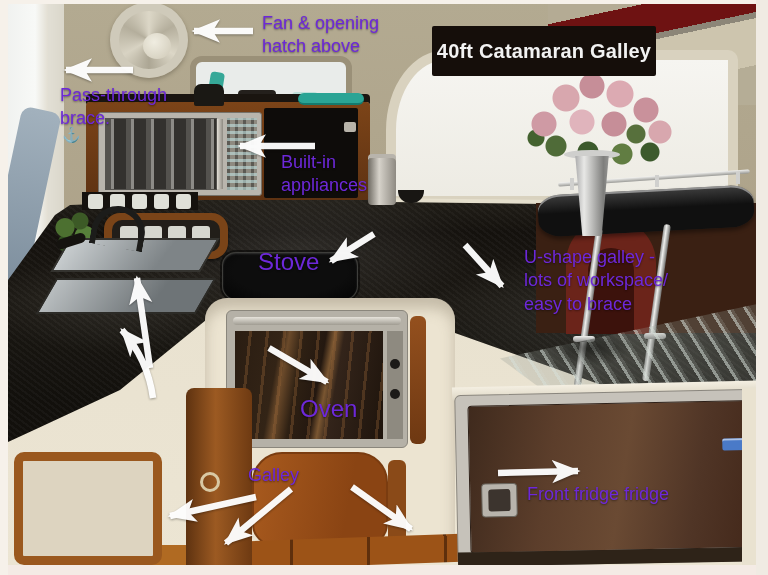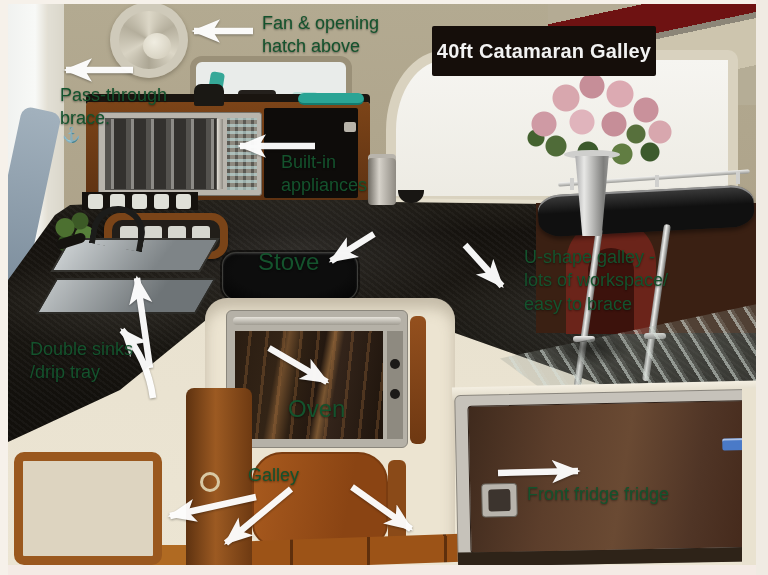--- a/index.html
+++ b/index.html
@@ -168,21 +168,21 @@
   .handle-inner{left:6px;top:5px;width:22px;height:22px;border-radius:3px;background:#3c342e;}
   .fridge-label{left:266px;top:48px;width:27px;height:12px;border-radius:2px;background:#4a7ac8;
     box-shadow:inset 0 2px 0 rgba(255,255,255,.55);}
   .fridge-ledge{left:452px;top:384px;width:306px;height:13px;transform:rotate(-1.3deg);
     background:linear-gradient(180deg,#f4efe2,#ddd6c4);}
   .fridge-kick{left:458px;top:550px;width:292px;height:14px;background:#2e2318;transform:rotate(-1deg);}
   .right-pillar{left:742px;top:388px;width:16px;height:178px;background:#e9e2d0;}
 
   
   .arrows{left:0;top:0;width:768px;height:575px;filter:drop-shadow(0 1px 1px rgba(0,0,0,.35));}
-  .lbl{color:#14532d;font-size:18px;line-height:1.3;white-space:pre-line;
+  .lbl{color:#6d28d9;font-size:18px;line-height:1.3;white-space:pre-line;
     text-shadow:0 1px 2px rgba(0,0,0,.45);}
   .lbl-big{font-size:24px;}
   .title-box{left:432px;top:26px;width:224px;height:50px;background:#150e0a;border-radius:2px;
     display:flex;align-items:center;justify-content:center;}
   .title-text{position:static;color:#f2f2f2;font-size:20px;font-weight:700;letter-spacing:.2px;}
   .window-glyph{left:62px;top:126px;font-size:15px;color:rgba(240,238,228,.9);}
 
   
   .frame-top{left:0;top:0;width:768px;height:4px;background:#f6f1ea;}
   .frame-bottom{left:0;top:565px;width:768px;height:10px;background:#f4ebe5;}
@@ -330,23 +330,21 @@
 hatch above</div>
   <div class="lbl" style="left:60px;top:84px">Pass-through
 brace.</div>
   <div class="window-glyph">⚓</div>
   <div class="lbl" style="left:281px;top:151px">Built-in
 appliances</div>
   <div class="lbl lbl-big" style="left:258px;top:246px">Stove</div>
   <div class="lbl" style="left:524px;top:246px">U-shape galley -
 lots of workspace/
 easy to brace</div>
-  <div class="lbl" style="left:30px;top:338px">Double sinks
-/drip tray</div>
-  <div class="lbl lbl-big" style="left:288px;top:393px">Oven</div>
+  <div class="lbl lbl-big" style="left:300px;top:393px">Oven</div>
   <div class="lbl" style="left:248px;top:464px">Galley</div>
   <div class="lbl" style="left:527px;top:483px">Front fridge fridge</div>
 
   <div class="title-box">
     <span class="title-text">40ft Catamaran Galley</span>
   </div>
 
   <div class="frame-top"></div>
   <div class="frame-bottom"></div>
   <div class="frame-left"></div>

